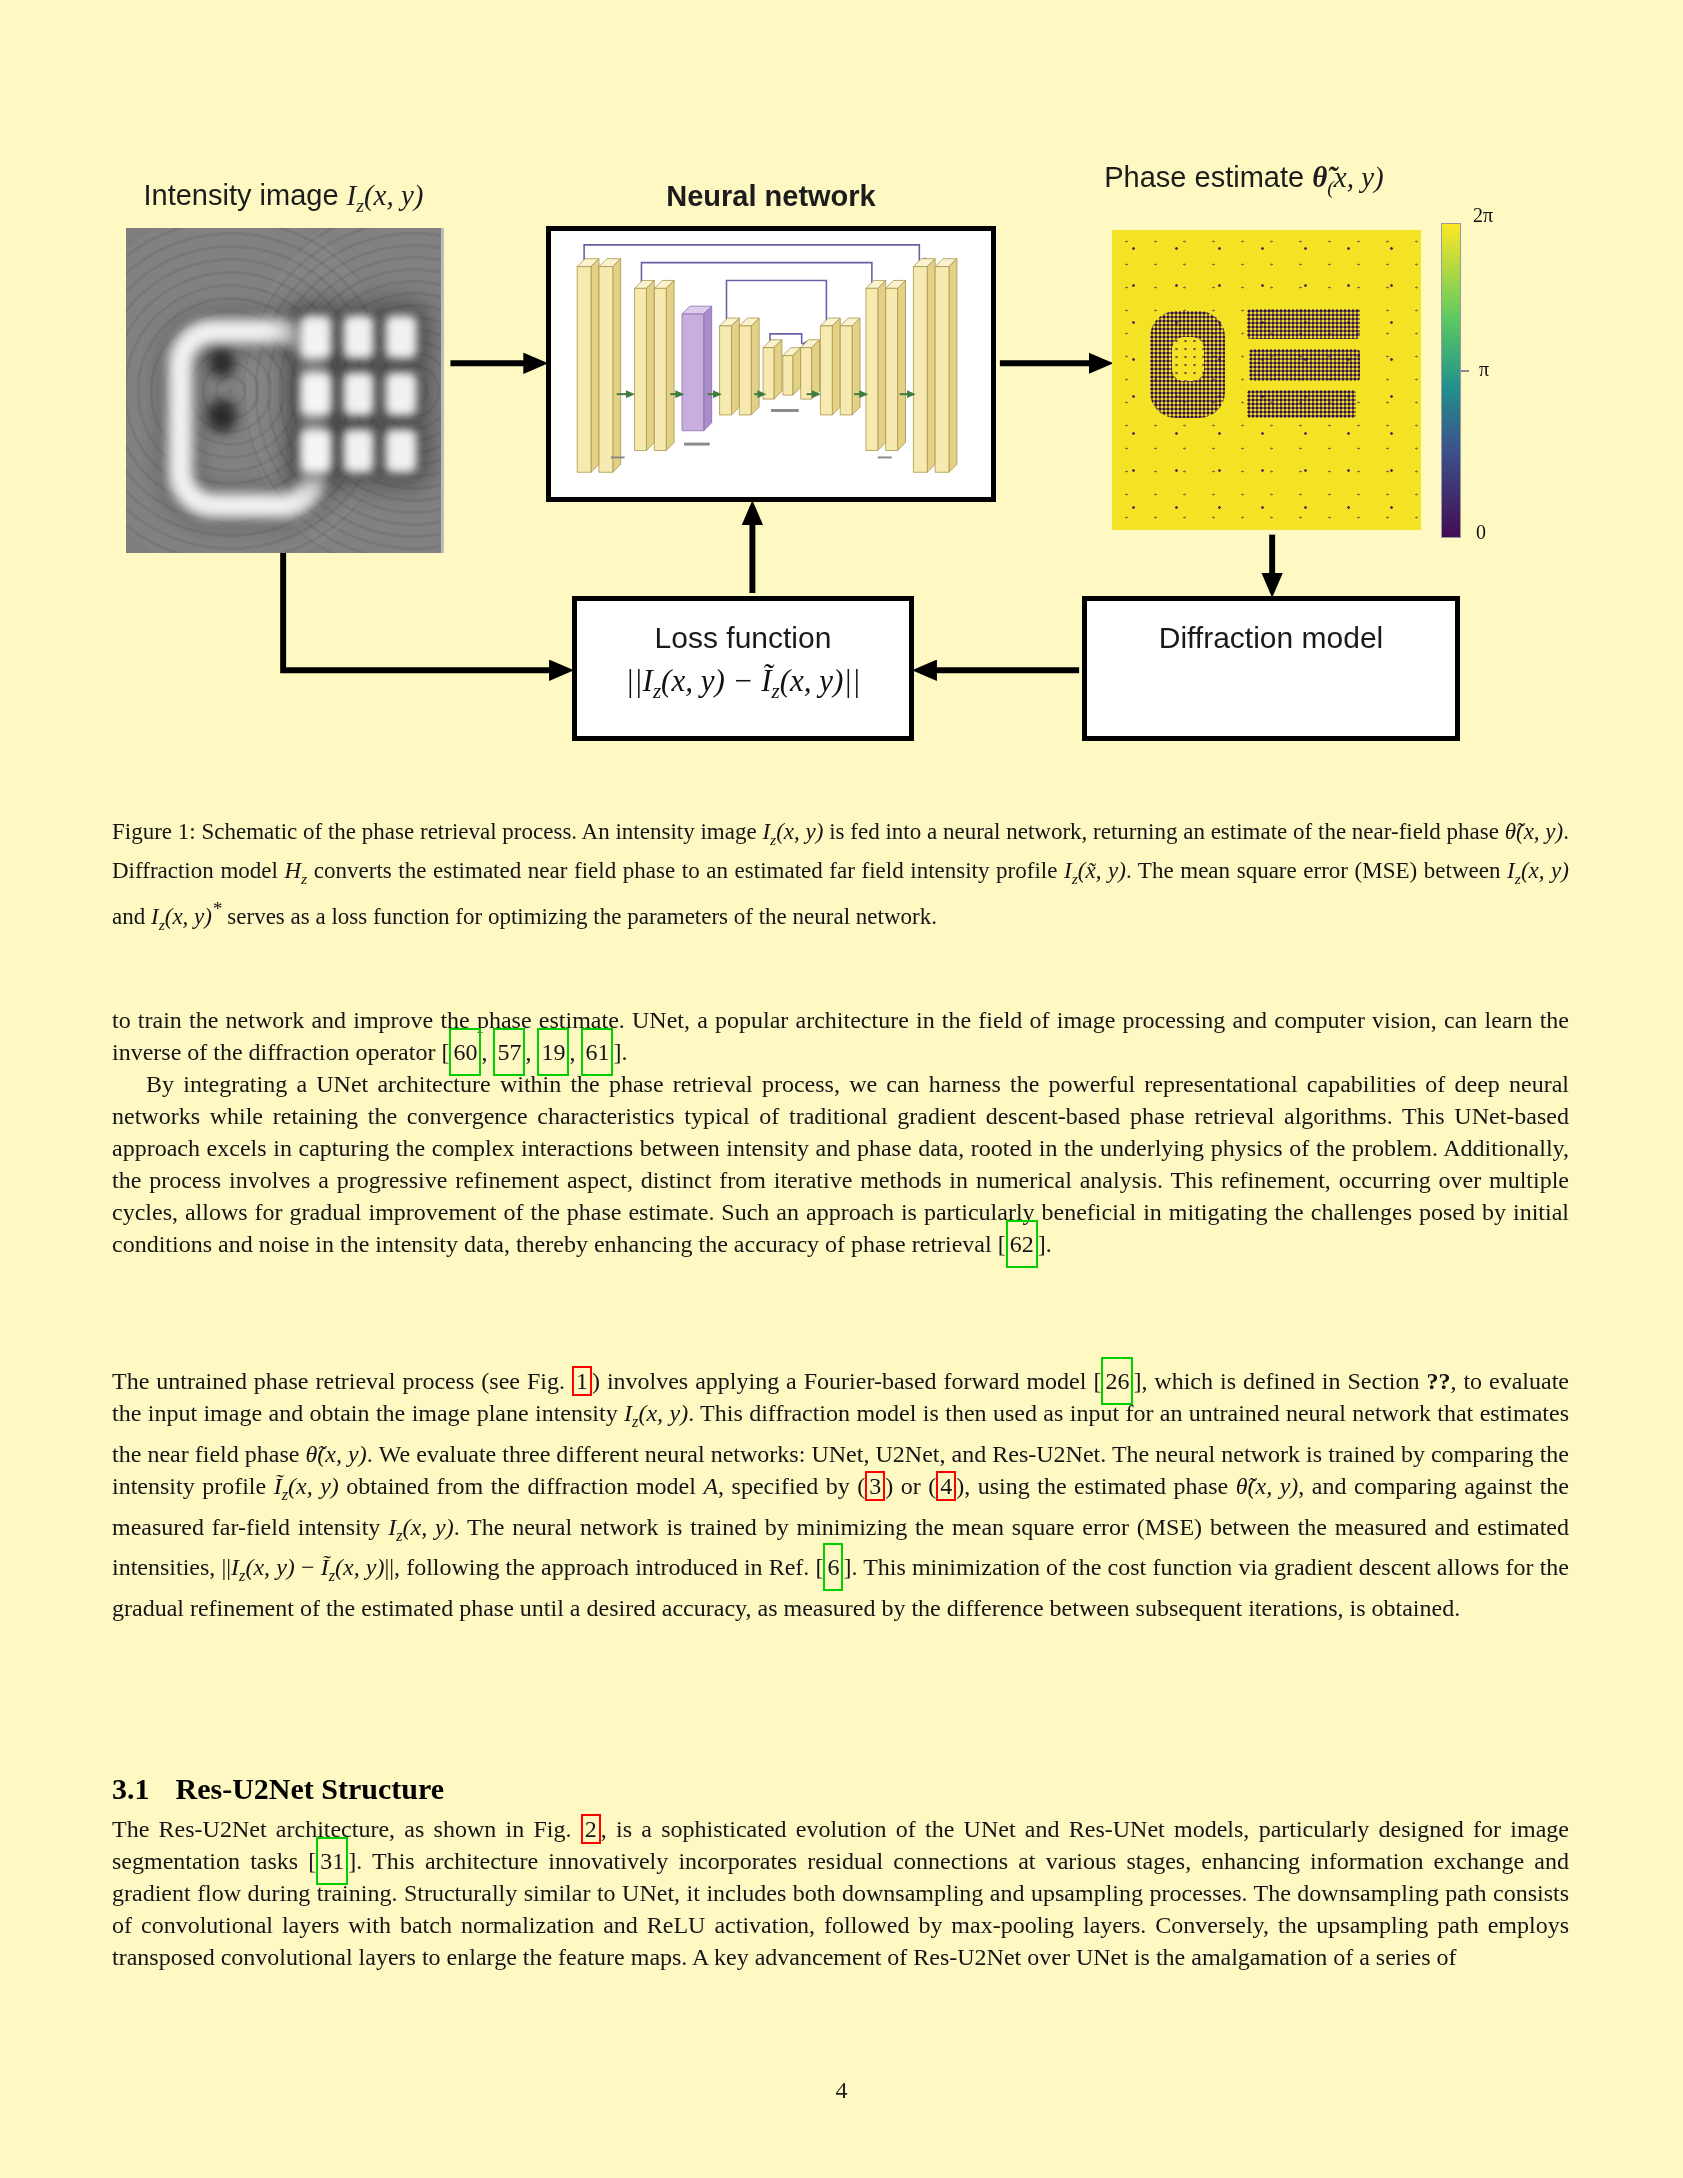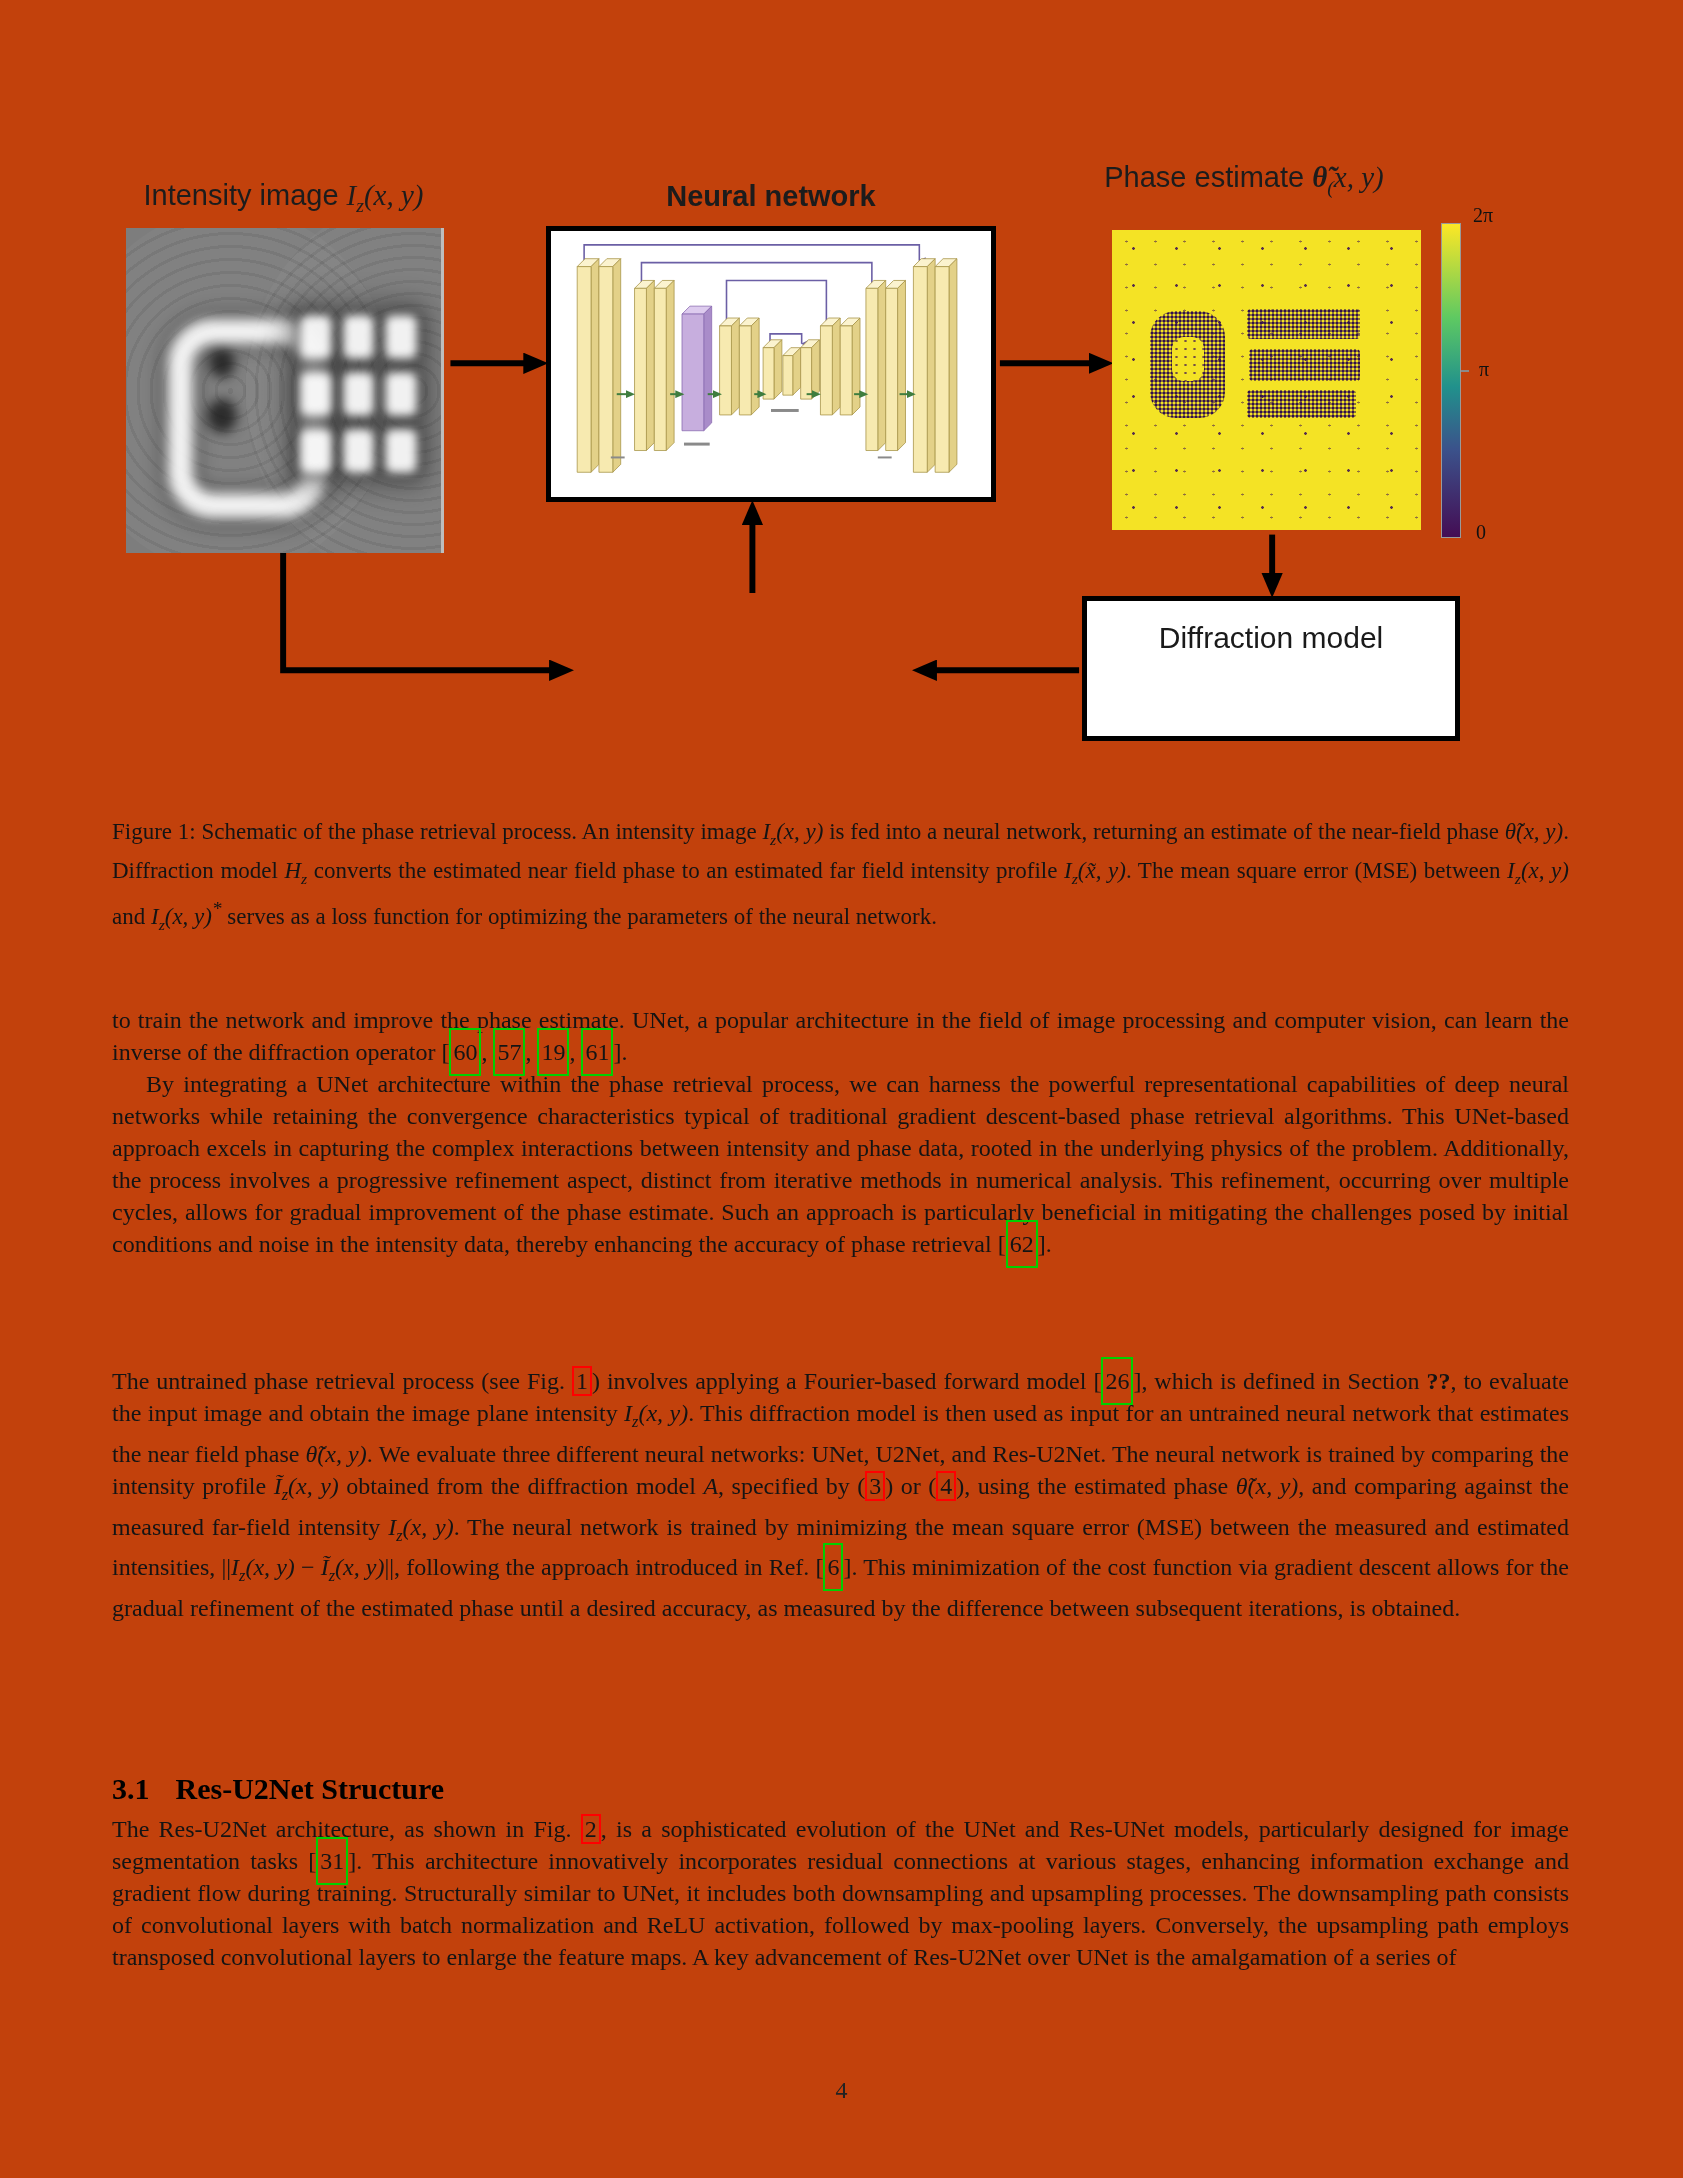--- a/index.html
+++ b/index.html
@@ -1,17 +1,17 @@
 <!DOCTYPE html>
 <html style="--green: #00d000; --red: #ff0000; --phase-yellow: #f4e325; --speckle: #31104d;"><head>
 <meta charset="utf-8">
 <style>
   html,body { margin:0; padding:0; background:#e8e8e8; }
   .page {
-    position:relative; width:1683px; height:2178px; background:#c2410c;
+    position:relative; width:1683px; height:2178px; background:#fef9c3;
     font-family:"Liberation Serif", serif; color:#141414; overflow:hidden;
     margin:0 auto;
   }
 
   
   .fig-label {
     position:absolute; font-family:"Liberation Sans", sans-serif;
     font-size:29px; color:#1c1c1c; text-align:center; white-space:nowrap;
   }
   .m { font-family:"Liberation Serif", serif; font-style:italic; }
@@ -237,20 +237,24 @@
     <div class="speck ph-bar" style="left:137px; top:119px; width:111px; height:32px;"></div>
     <div class="speck ph-bar" style="left:135px; top:160px; width:109px; height:28px;"></div>
   </div>
 
   <div class="colorbar" id="cbar" style="background: linear-gradient(rgb(253, 231, 37) 0%, rgb(94, 201, 98) 30%, rgb(33, 145, 140) 52%, rgb(59, 82, 139) 72%, rgb(68, 13, 84) 100%);"></div>
   <div class="cb-tick" style="left:1461px; top:370px;"></div>
   <div class="cb-label" style="left:1473px; top:204px;">2π</div>
   <div class="cb-label" style="left:1479px; top:358px;">π</div>
   <div class="cb-label" style="left:1476px; top:521px;">0</div>
 
+  <div class="flowbox" id="loss-box">
+    <div class="title">Loss function</div>
+    <div class="formula">||I<sub>z</sub>(x, y) − Ĩ<sub>z</sub>(x, y)||</div>
+  </div>
 
   <div class="flowbox" id="diffraction-box">
     <div class="title">Diffraction model</div>
   </div>
 
   <div class="textblock caption" style="top:816px;">Figure 1: Schematic of the phase retrieval process.  An intensity image <span class="m">I<sub>z</sub>(x, y)</span> is fed into a neural network, returning an estimate of the near-field phase <span class="m">θ̃(x, y)</span>.  Diffraction model <span class="m">H<sub>z</sub></span> converts the estimated near field phase to an estimated far field intensity profile <span class="m">I<sub>z</sub>(x̃, y)</span>.  The mean square error (MSE) between <span class="m">I<sub>z</sub>(x, y)</span> and <span class="m">I<sub>z</sub>(x, y)<sup>*</sup></span> serves as a loss function for optimizing the parameters of the neural network.</div>
 
   <div class="textblock" style="top:1004px;">
     <p class="noindent">to train the network and improve the phase estimate.  UNet, a popular architecture in the field of image processing and computer vision, can learn the inverse of the diffraction operator [<span class="glink">60</span>, <span class="glink">57</span>, <span class="glink">19</span>, <span class="glink">61</span>].</p>
     <p class="indent">By integrating a UNet architecture within the phase retrieval process, we can harness the powerful representational capabilities of deep neural networks while retaining the convergence characteristics typical of traditional gradient descent-based phase retrieval algorithms.  This UNet-based approach excels in capturing the complex interactions between intensity and phase data, rooted in the underlying physics of the problem.  Additionally, the process involves a progressive refinement aspect, distinct from iterative methods in numerical analysis.  This refinement, occurring over multiple cycles, allows for gradual improvement of the phase estimate.  Such an approach is particularly beneficial in mitigating the challenges posed by initial conditions and noise in the intensity data, thereby enhancing the accuracy of phase retrieval [<span class="glink">62</span>].</p>

